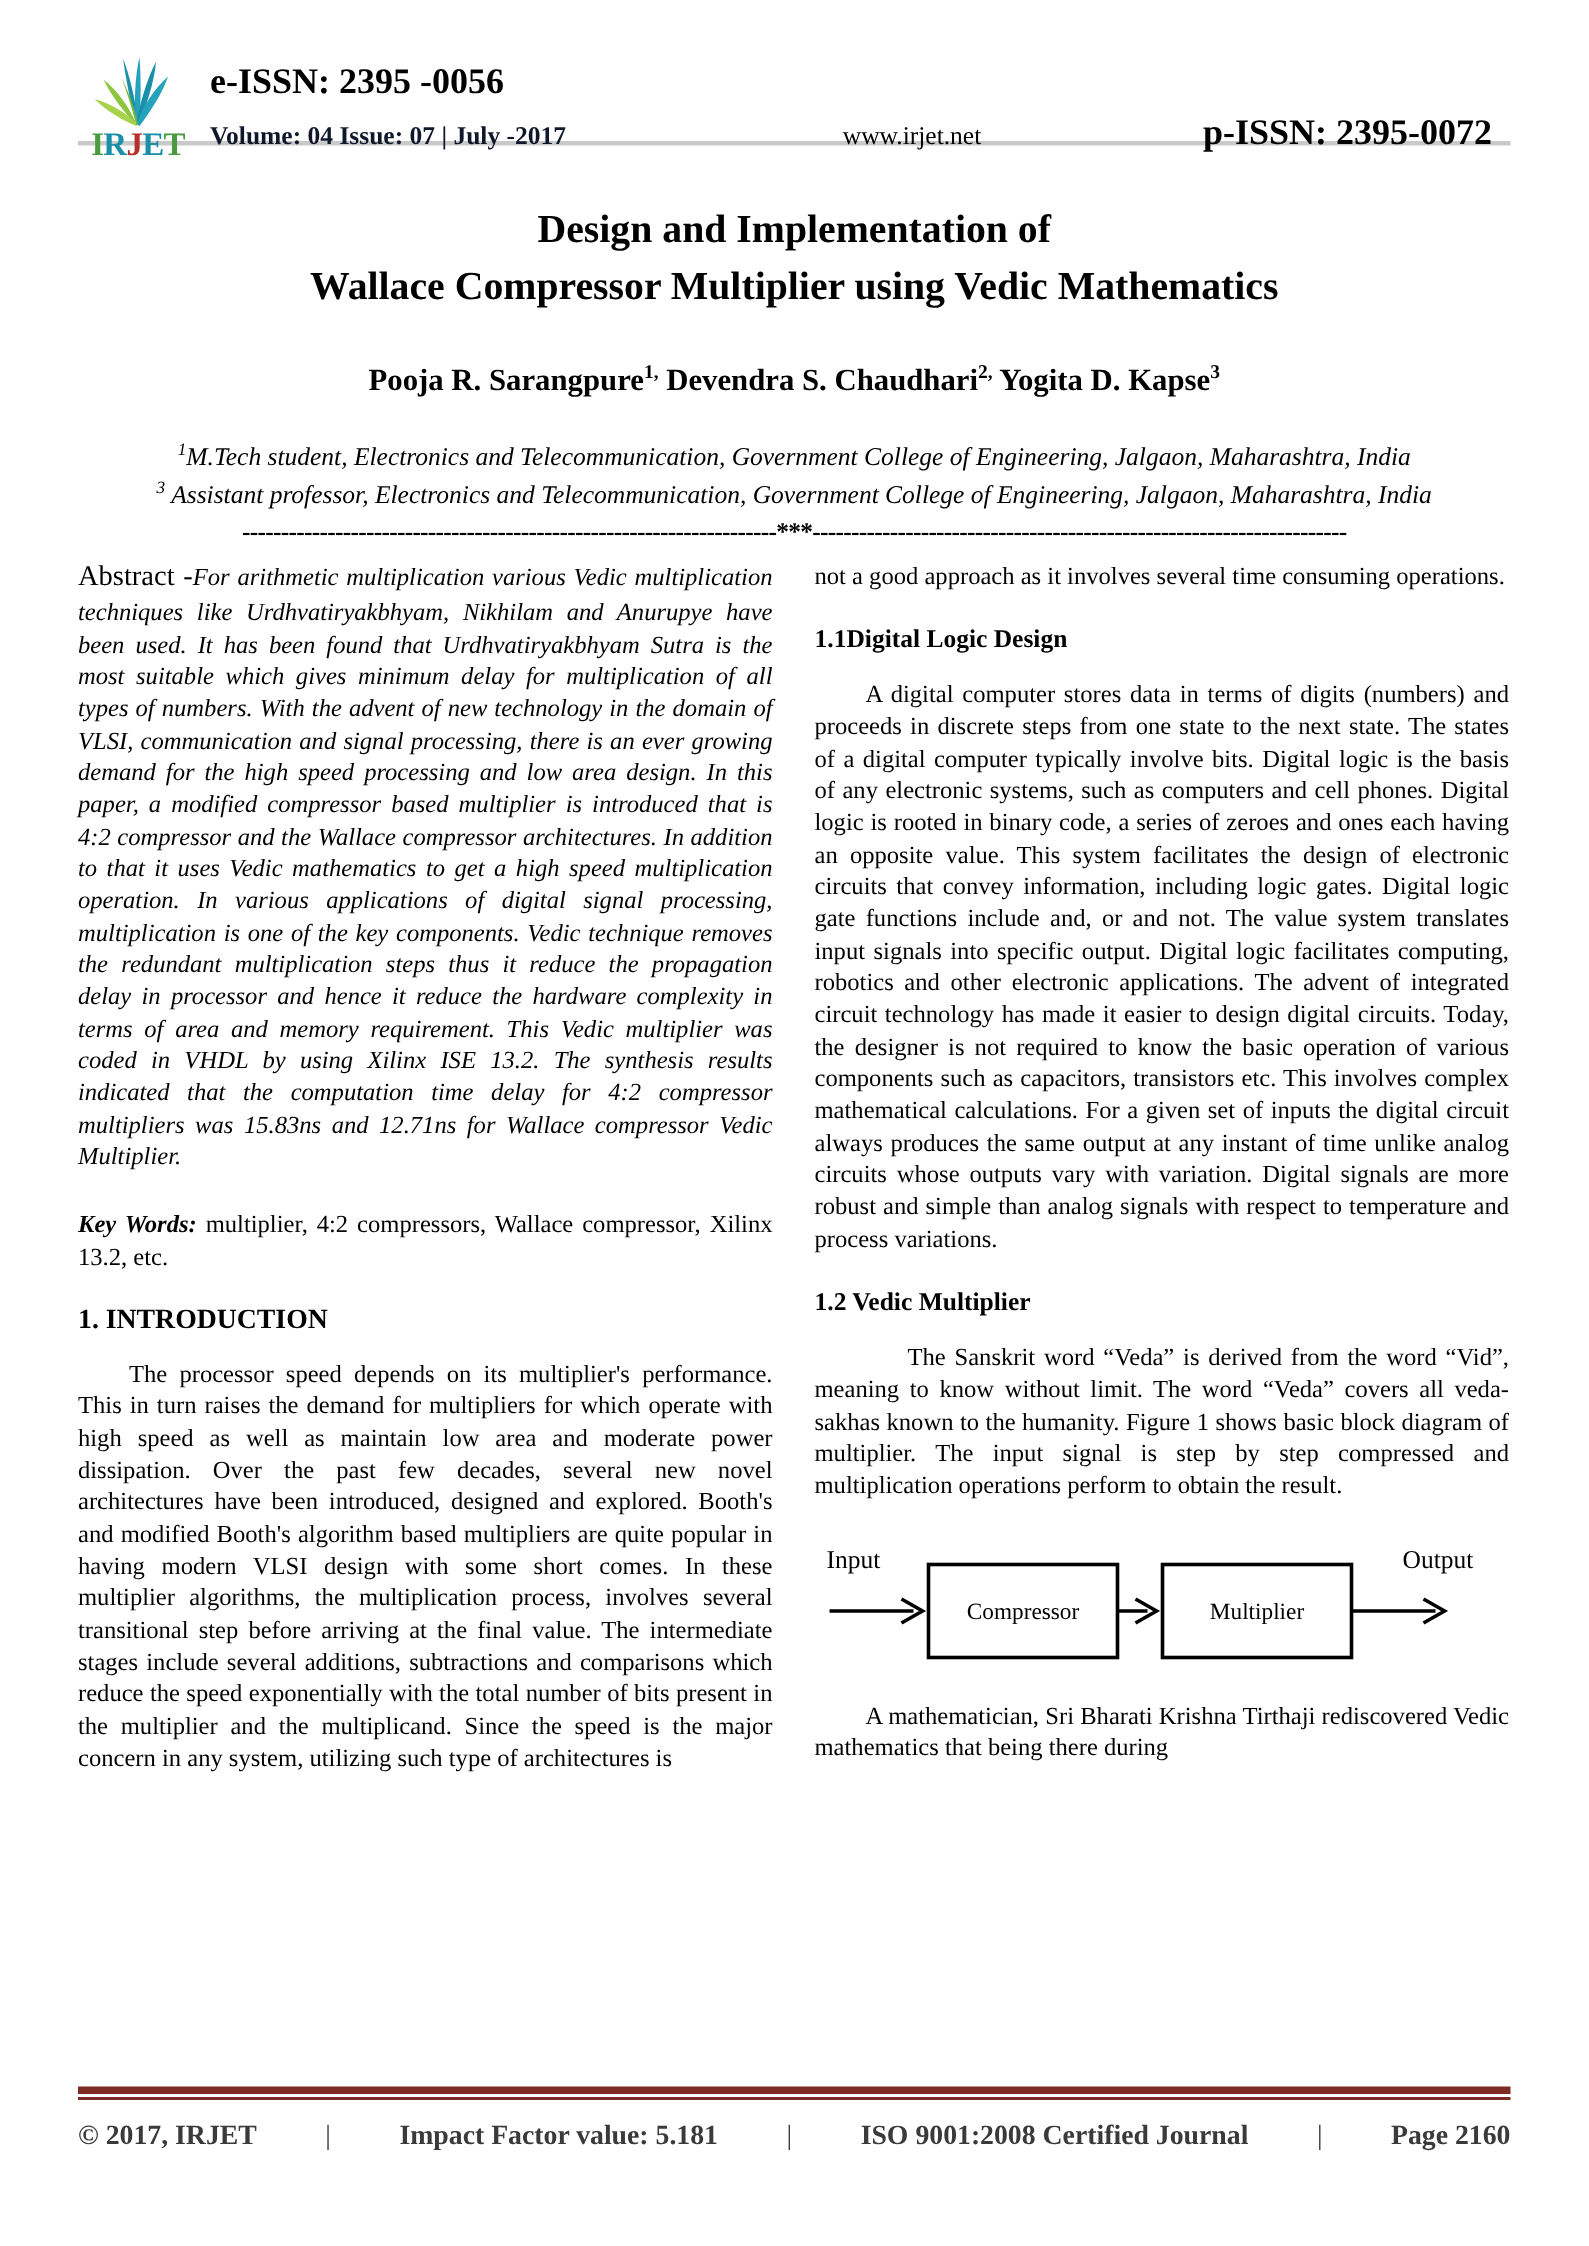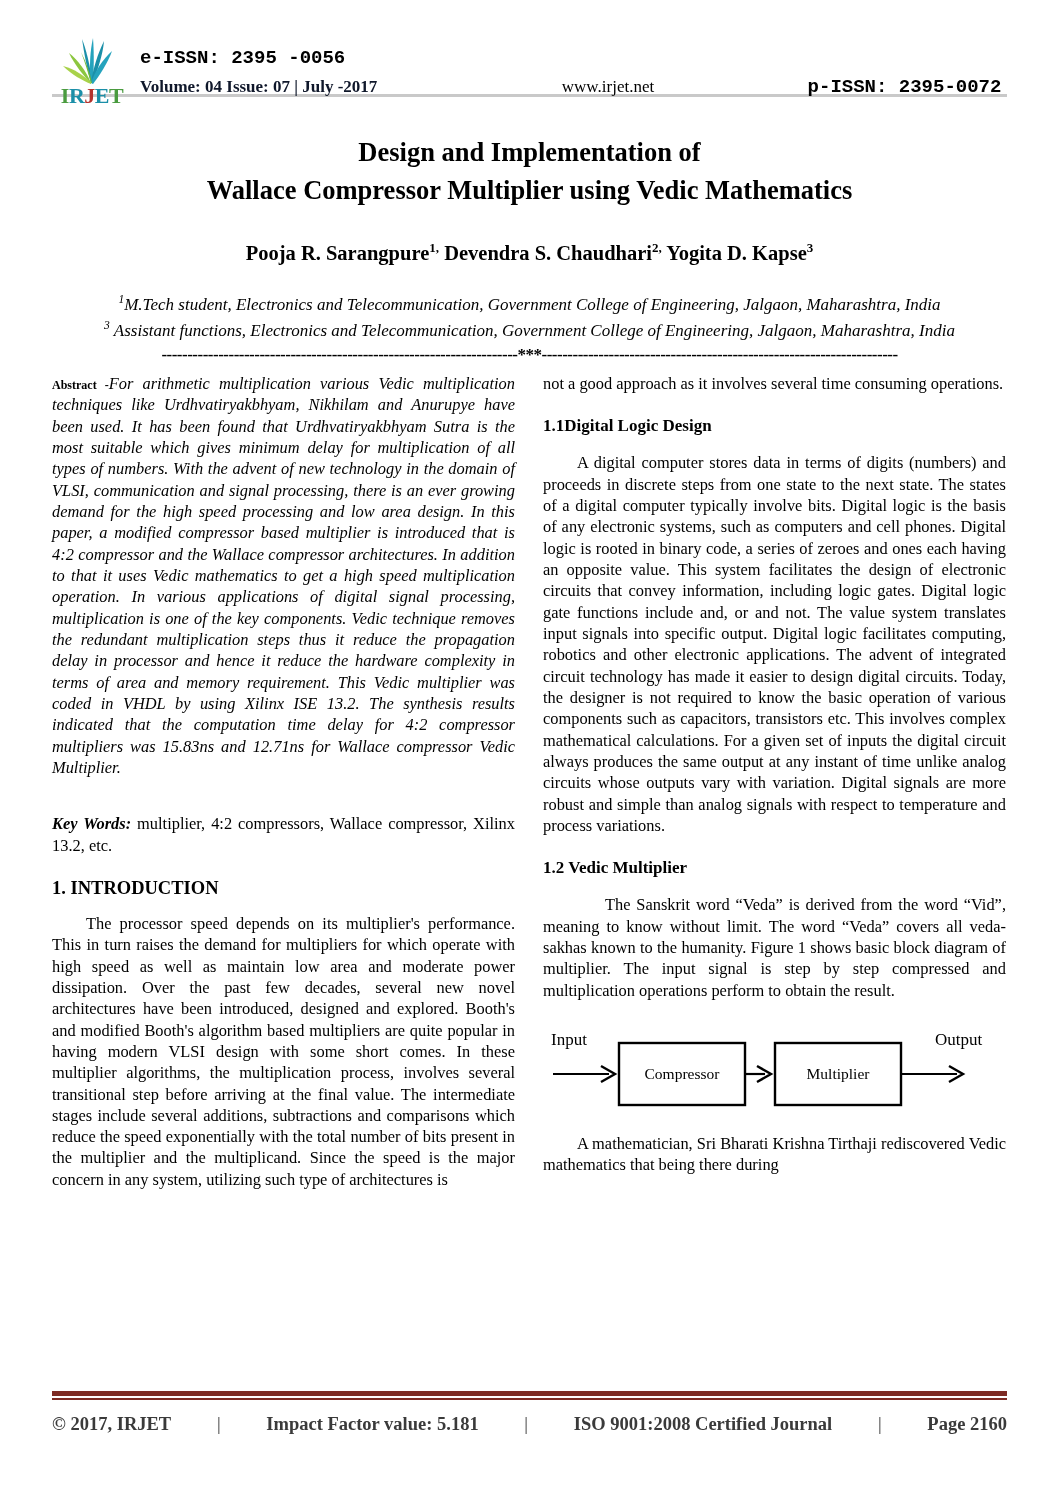--- a/index.html
+++ b/index.html
@@ -73,25 +73,25 @@
     margin-top: 7px;
   }
   .journal-title {
     font-family: "Liberation Serif", serif;
     font-weight: bold;
     font-size: 22.5px;
     letter-spacing: -0.1px;
     flex: 1;
   }
   .issn-e, .issn-p {
-    font-family: Liberation Mono, monospace;
-    font-weight: bold;
-    font-size: 19px;
+    font-family: Liberation Serif, serif;
+    font-weight: bold;
+    font-size: 24px;
     white-space: nowrap;
-    text-align: center;
+    text-align: left;
     width: 205px;
   }
   .volume-line {
     font-family: "Liberation Serif", serif;
     font-weight: bold;
     font-size: 17px;
     color: #0f172a;
     width: 320px;
   }
   .website {
@@ -166,25 +166,25 @@
     font-size: 16.4px;
     line-height: 1.30;
     text-align: justify;
   }
   .abstract-para {
     font-style: italic;
     text-align: justify;
   }
   .abstract-label {
     font-style: normal;
-    font-weight: bold;
-    font-size: 12px;
+    font-weight: normal;
+    font-size: 19px;
   }
   .keywords {
-    margin-top: 35px;
+    margin-top: 24px;
     text-align: justify;
   }
   .kw-label {
     font-weight: bold;
     font-style: italic;
   }
   .section-head {
     font-family: "Liberation Serif", serif;
     font-weight: bold;
     font-size: 18.5px;
@@ -288,21 +288,21 @@
   <div class="title-block">
     <div class="paper-title">
       <div>Design and Implementation of</div>
       <div>Wallace Compressor Multiplier using Vedic Mathematics</div>
     </div>
     <div class="authors"><span>Pooja R. Sarangpure</span><sup>1,</sup><span> Devendra S. Chaudhari</span><sup>2,</sup><span> Yogita D. Kapse</span><sup>3</sup></div>
   </div>
 
   <div class="affiliations">
     <div class="affil"><sup>1</sup><span>M.Tech student, Electronics and Telecommunication, Government College of Engineering, Jalgaon, Maharashtra, India</span></div>
-    <div class="affil"><sup>3</sup><span> Assistant functions, Electronics and Telecommunication, Government College of Engineering, Jalgaon, Maharashtra, India</span></div>
+    <div class="affil"><sup>3</sup><span> Assistant professor, Electronics and Telecommunication, Government College of Engineering, Jalgaon, Maharashtra, India</span></div>
   </div>
 
   <div class="sep-line"><span>---------------------------------------------------------------------</span><span>***</span><span>---------------------------------------------------------------------</span></div>
 
   <div class="columns">
 
     <div class="col">
       <p class="abstract-para"><span class="abstract-label">Abstract -</span><span>For arithmetic multiplication various Vedic multiplication techniques like Urdhvatiryakbhyam, Nikhilam and Anurupye have been used. It has been found that Urdhvatiryakbhyam Sutra is the most suitable which gives minimum delay for multiplication of all types of numbers. With the advent of new technology in the domain of VLSI, communication and signal processing, there is an ever growing demand for the high speed processing and low area design. In this paper, a modified compressor based multiplier is introduced that is 4:2 compressor and the Wallace compressor architectures. In addition to that it uses Vedic mathematics to get a high speed multiplication operation. In various applications of digital signal processing, multiplication is one of the key components. Vedic technique removes the redundant multiplication steps thus it reduce the propagation delay in processor and hence it reduce the hardware complexity in terms of area and memory requirement. This Vedic multiplier was coded in VHDL by using Xilinx ISE 13.2. The synthesis results indicated that the computation time delay for 4:2 compressor multipliers was 15.83ns and 12.71ns for Wallace compressor Vedic Multiplier.</span></p>
 
       <p class="keywords"><span class="kw-label">Key Words:</span><span>   multiplier, 4:2 compressors, Wallace compressor, Xilinx 13.2, etc.</span></p>

